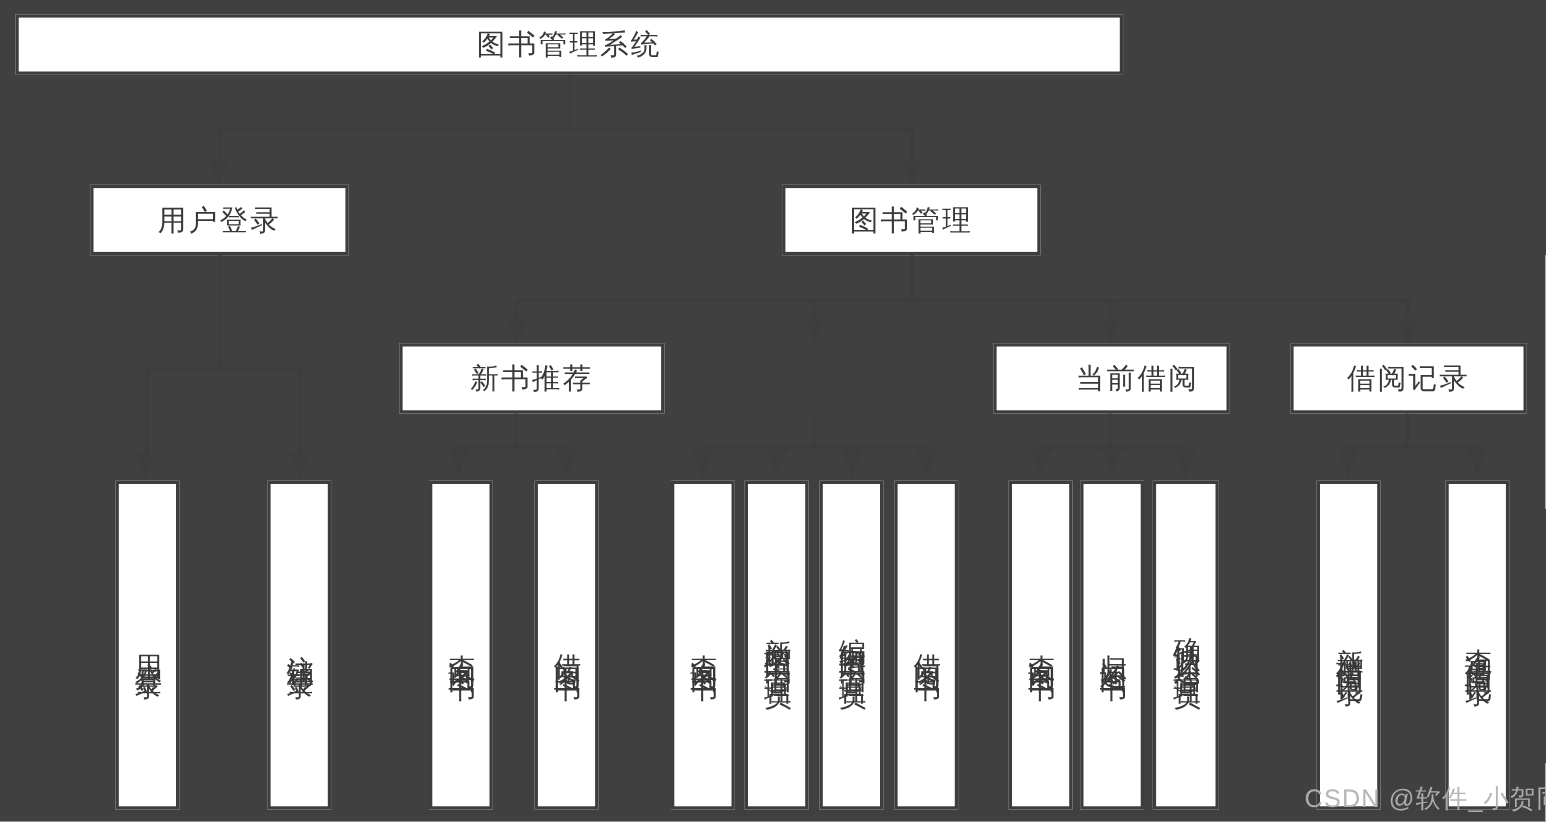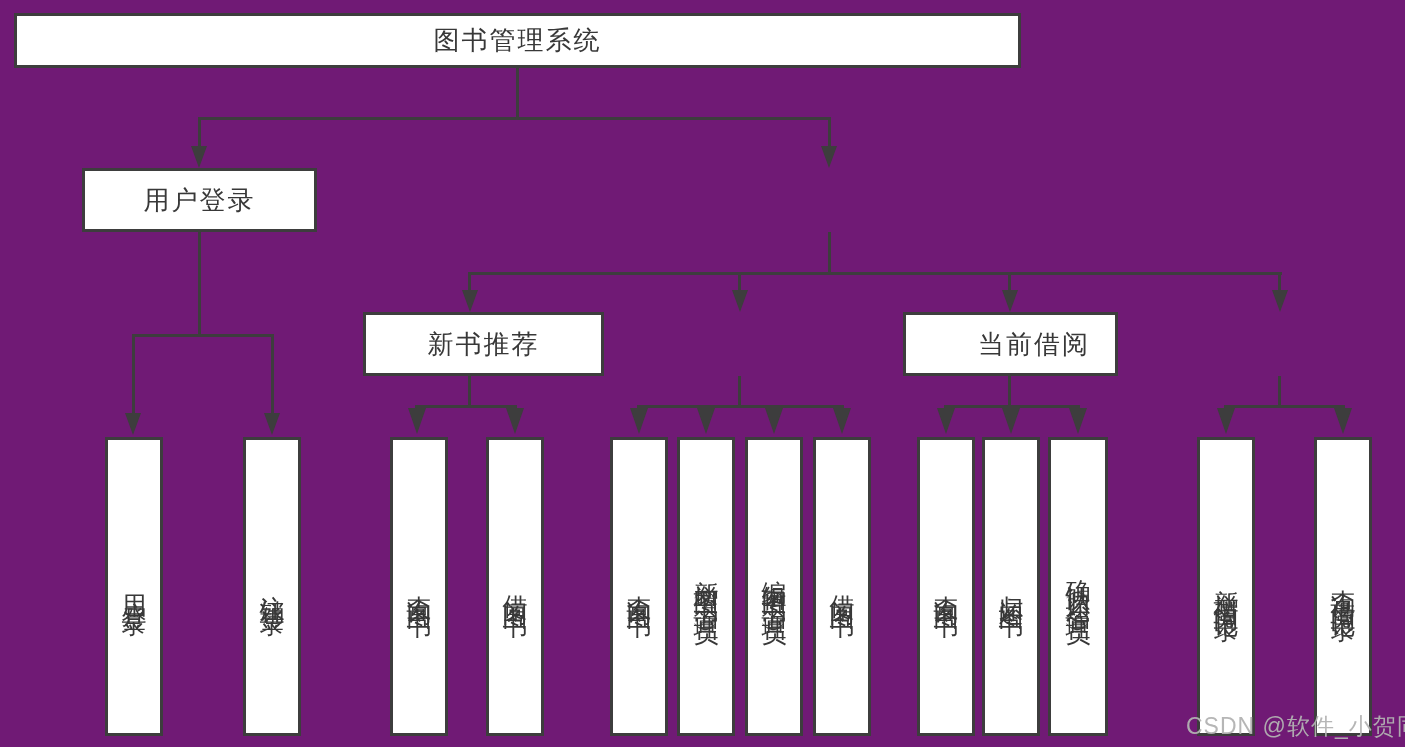--- a/index.html
+++ b/index.html
@@ -1,19 +1,19 @@
 <!DOCTYPE html>
 <html><head>
 <meta charset="utf-8">
 <style>
   html,body{margin:0;padding:0;background:#ffffff;}
   .stage{
     position:relative;
     width:1405px;height:747px;
-    background:#701a75;
+    background:#404040;
     font-family:"Liberation Sans","DejaVu Sans",sans-serif;
     color:#383838;
     overflow:hidden;
   }
   .box{
     position:absolute;
     box-sizing:border-box;
     border:3px solid #3d3d3d;
     background:#ffffff;
     display:flex;
@@ -64,20 +64,23 @@
   <div class="vline" style="left:516px;top:68px;height:52px;"></div>
   <div class="hline" style="left:198px;top:117px;width:633px;"></div>
   <div class="vline" style="left:198px;top:117px;height:33px;"></div>
   <div class="arrow" style="left:191px;top:146px;"></div>
   <div class="vline" style="left:828px;top:117px;height:33px;"></div>
   <div class="arrow" style="left:821px;top:146px;"></div>
 
   <div class="box hbox" style="left:82px;top:168px;width:235px;height:64px;">
     <span>用户登录</span>
   </div>
+  <div class="box hbox" style="left:711px;top:168px;width:235px;height:64px;">
+    <span>图书管理</span>
+  </div>
 
   <div class="vline" style="left:198px;top:232px;height:105px;"></div>
   <div class="hline" style="left:132px;top:334px;width:142px;"></div>
   <div class="vline" style="left:132px;top:334px;height:80px;"></div>
   <div class="arrow" style="left:125px;top:413px;"></div>
   <div class="vline" style="left:271px;top:334px;height:80px;"></div>
   <div class="arrow" style="left:264px;top:413px;"></div>
 
   <div class="vline" style="left:828px;top:232px;height:42px;"></div>
   <div class="hline" style="left:468px;top:272px;width:814px;"></div>
@@ -88,20 +91,23 @@
   <div class="vline" style="left:1008px;top:272px;height:20px;"></div>
   <div class="arrow" style="left:1002px;top:290px;"></div>
   <div class="vline" style="left:1278px;top:272px;height:20px;"></div>
   <div class="arrow" style="left:1272px;top:290px;"></div>
 
   <div class="box hbox" style="left:363px;top:312px;width:241px;height:64px;">
     <span>新书推荐</span>
   </div>
   <div class="box hbox" style="left:903px;top:312px;width:215px;height:64px;padding-left:47px;">
     <span>当前借阅</span>
+  </div>
+  <div class="box hbox" style="left:1173px;top:312px;width:215px;height:64px;">
+    <span>借阅记录</span>
   </div>
 
   <div class="vline" style="left:468px;top:376px;height:32px;"></div>
   <div class="hline" style="left:415px;top:405px;width:102px;"></div>
   <div class="arrow t" style="left:408px;top:408px;"></div>
   <div class="arrow t" style="left:506px;top:408px;"></div>
 
   <div class="vline" style="left:738px;top:376px;height:32px;"></div>
   <div class="hline" style="left:637px;top:405px;width:207px;"></div>
   <div class="arrow t" style="left:630px;top:408px;"></div>

